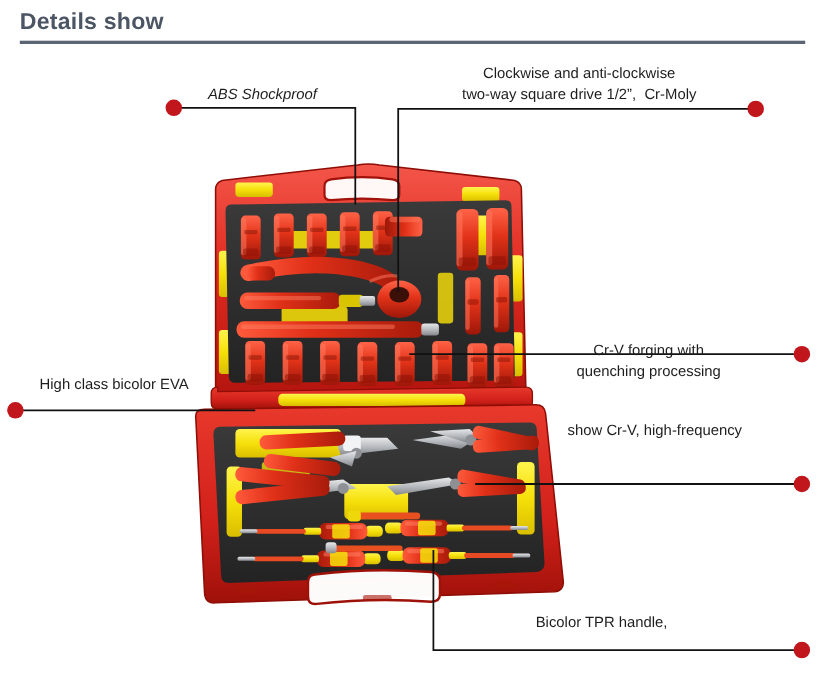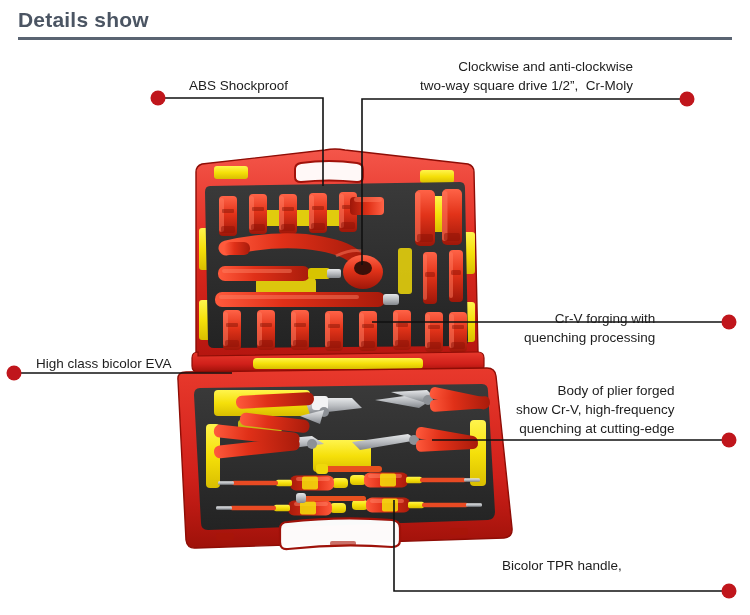--- a/index.html
+++ b/index.html
@@ -22,21 +22,21 @@
     position:absolute;left:18px;top:37px;width:714px;height:3px;
     background:#5a6472;
   }
 
   
   .callout{
     position:absolute;
     font-size:13.5px;color:#1d1d1d;line-height:19px;
     white-space:pre;
   }
-  .callout.c-left{text-align:right;}
+  .callout.c-left{text-align:center;}
 
   
   #leaders{position:absolute;left:0;top:0;width:750px;height:615px;}
 
   
   #case-art{position:absolute;left:0;top:0;width:750px;height:615px;}
 </style>
 </head>
 <body>
 
@@ -268,21 +268,21 @@
       <circle cx="729" cy="322" r="7.5" fill="#c0161c"></circle>
       <path d="M14,373 L232,373" fill="none" stroke="#111111" stroke-width="1.6"></path>
       <circle cx="14" cy="373" r="7.5" fill="#c0161c"></circle>
       <path d="M729,440 L432,440" fill="none" stroke="#111111" stroke-width="1.6"></path>
       <circle cx="729" cy="440" r="7.5" fill="#c0161c"></circle>
       <path d="M729,591 L394,591 L394,500" fill="none" stroke="#111111" stroke-width="1.6"></path>
       <circle cx="729" cy="591" r="7.5" fill="#c0161c"></circle>
     </svg>
 
   <div id="callout-layer">
-      <div class="callout c-left" style="left: 189px; top: 76px;"><div>ABS Shockproof</div></div>
+      <div class="callout c-left" style="left: 189px; top: 76px; font-style: italic;"><div>ABS Shockproof</div></div>
       <div class="callout c-left" style="left: 420px; top: 57px;"><div>Clockwise and anti-clockwise</div><div>two-way square drive 1/2”,  Cr-Moly</div></div>
       <div class="callout c-left" style="left: 524px; top: 285px; margin-top: 24px;"><div>Cr-V forging with</div><div>quenching processing</div></div>
-      <div class="callout c-left" style="left: 36px; top: 354px;"><div>High class bicolor EVA</div></div>
-      <div class="callout c-left" style="left: 516px; top: 381px;"><div>Body of plier forged</div><div>show Cr-V, high-frequency</div><div>quenching at cutting-edge</div></div>
-      <div class="callout c-left" style="left: 502px; top: 556px;"><div>Bicolor TPR handle,</div></div>
+      <div class="callout c-left" style="left: 36px; top: 340px;"><div>High class bicolor EVA</div></div>
+      <div class="callout c-left" style="left: 516px; top: 381px;"><div>show Cr-V, high-frequency</div></div>
+      <div class="callout c-left" style="left: 487px; top: 556px;"><div>Bicolor TPR handle,</div></div>
     </div>
 
 </div>
 
 </body></html>

